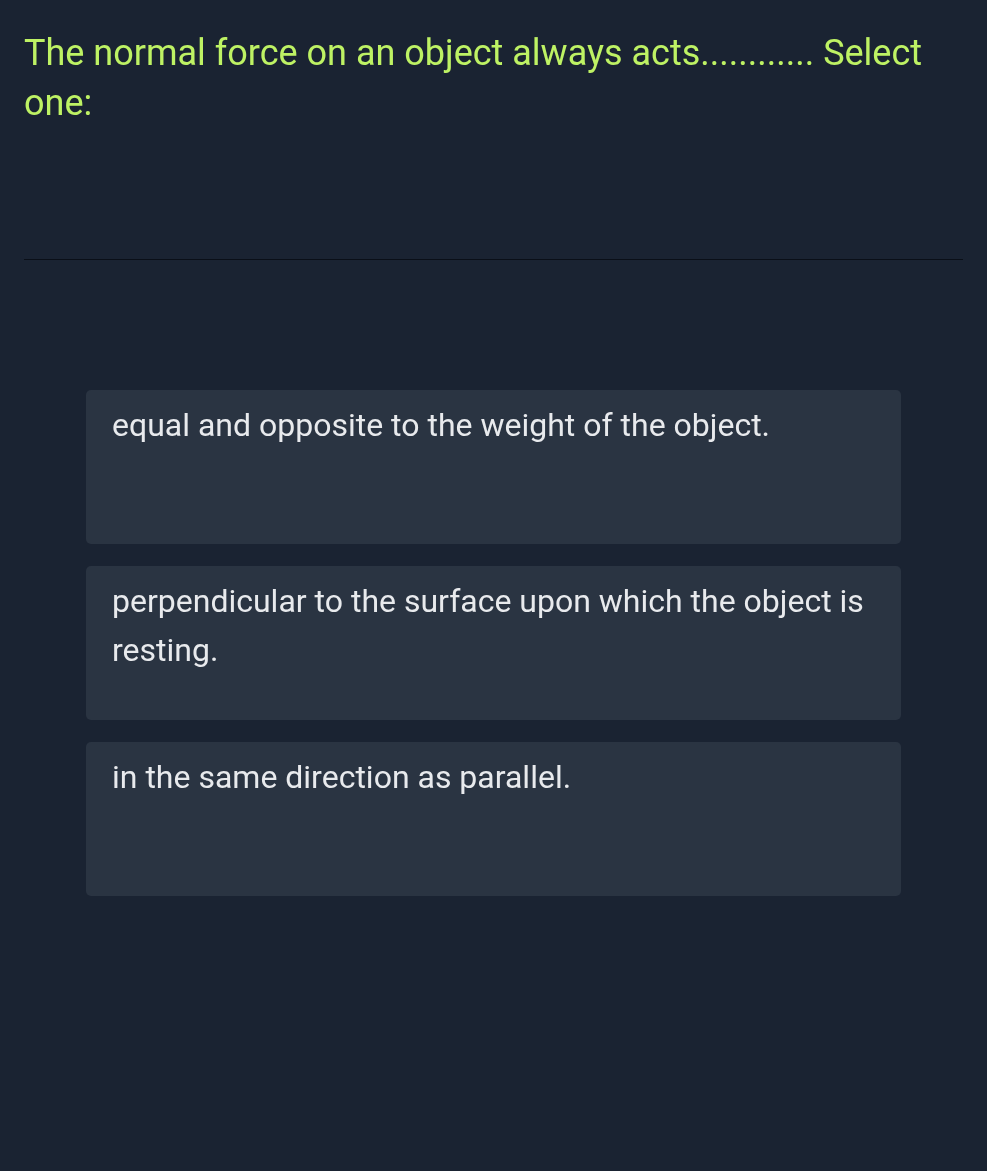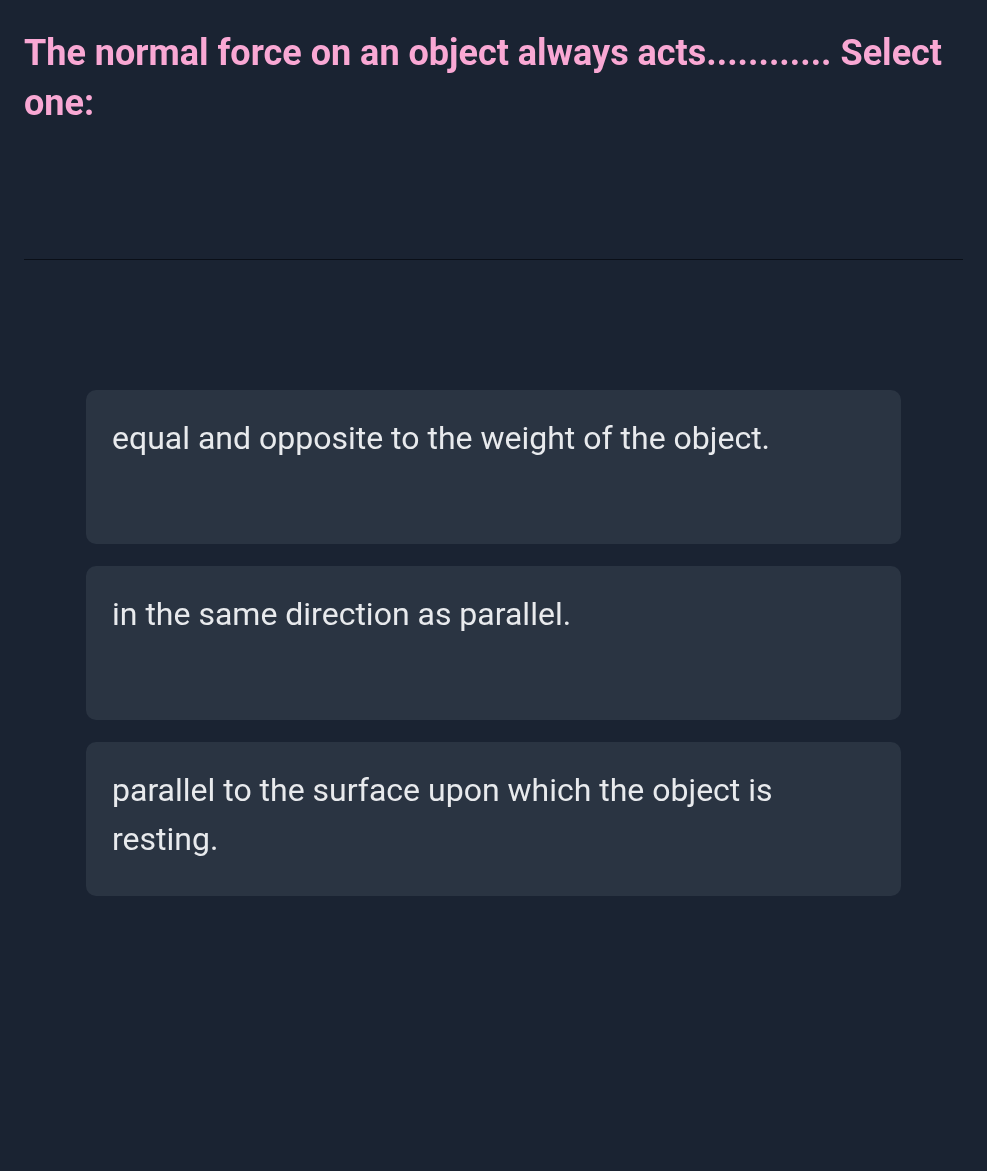--- a/index.html
+++ b/index.html
@@ -11,36 +11,36 @@
       background-color: #1a2332;
       font-family: -apple-system, BlinkMacSystemFont, 'Segoe UI', Roboto, Helvetica, Arial, sans-serif;
       color: #e8eaed;
       width: 987px;
       height: 1171px;
       padding: 28px 24px;
     }
     .question-text {
       font-size: 36px;
       line-height: 1.4;
-      color: #f9a8d4;
-      font-weight: 700;
+      color: #bef264;
+      font-weight: 400;
       margin-bottom: 130px;
     }
     .divider {
       border: none;
       border-top: 1px solid #0a0f18;
       margin-bottom: 130px;
     }
     .options-container {
       padding: 0 62px;
     }
     .option {
       background-color: #2a3442;
-      border-radius: 10px;
-      padding: 24px 26px;
+      border-radius: 5px;
+      padding: 11px 26px;
       margin-bottom: 22px;
       min-height: 154px;
       display: flex;
       align-items: flex-start;
       cursor: pointer;
     }
     .option-text {
       font-size: 32px;
       line-height: 1.55;
       color: #e8eaed;
@@ -52,18 +52,18 @@
 
 <div class="question-text">The normal force on an object always acts............ Select one:</div>
 
 <hr class="divider">
 
 <div class="options-container">
   <div class="option">
     <span class="option-text">equal and opposite to the weight of the object.</span>
   </div>
   <div class="option">
-    <span class="option-text">in the same direction as parallel.</span>
+    <span class="option-text">perpendicular to the surface upon which the object is resting.</span>
   </div>
   <div class="option">
-    <span class="option-text">parallel to the surface upon which the object is resting.</span>
+    <span class="option-text">in the same direction as parallel.</span>
   </div>
 </div>
 
 </body></html>

